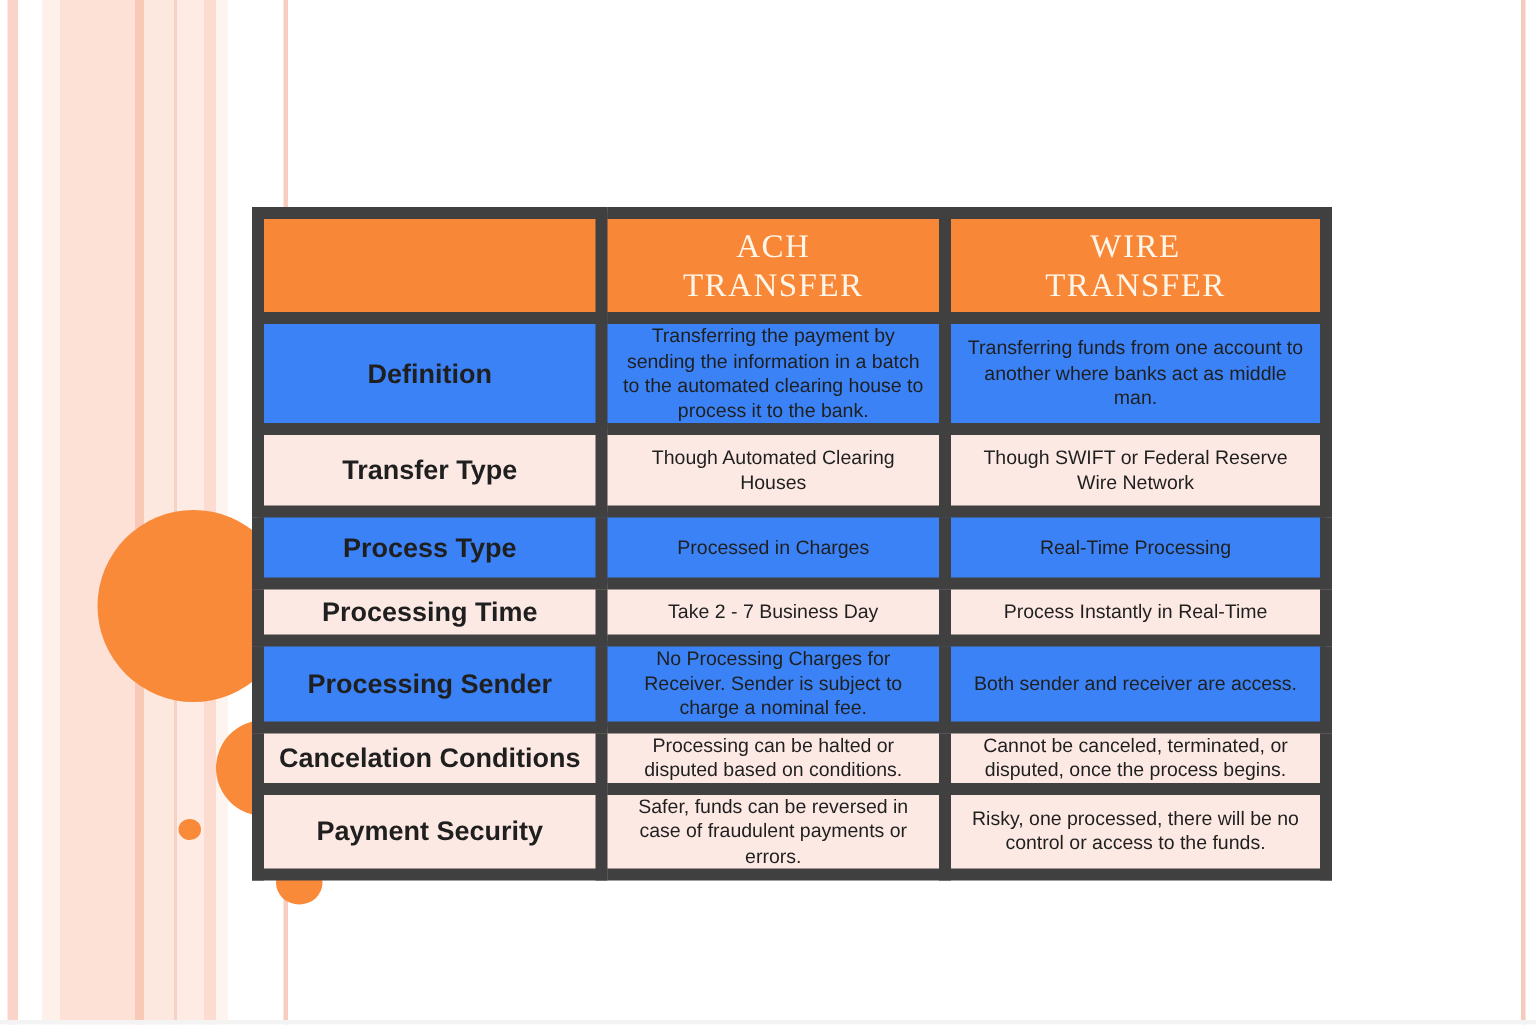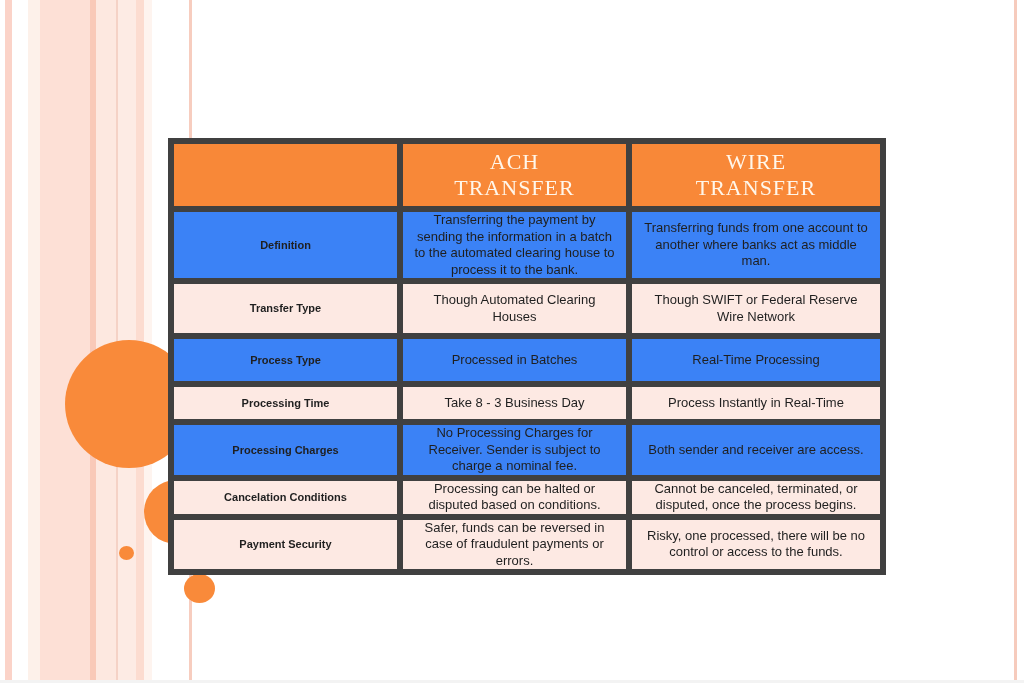--- a/index.html
+++ b/index.html
@@ -11,30 +11,30 @@
     .stripe { position: absolute; top: 0; height: 683px; }
     .circle { position: absolute; border-radius: 50%; background: #f98a3a; }
     .right-line { position: absolute; top: 0; height: 683px; width: 3px; left: 1014px; background: #f6cbbd; }
     .bottom-line { position: absolute; left: 0; width: 1024px; top: 680px; height: 3px; background: #f3f3f3; }
 
     table.cmp {
       position: absolute; left: 168px; top: 138px; width: 712px;
       border-collapse: collapse; table-layout: fixed;
     }
     table.cmp td, table.cmp th {
-      border: 6px solid #404040; text-align: center; vertical-align: middle;
+      border: 8px solid #404040; text-align: center; vertical-align: middle;
       padding: 0 8px; color: #1f1f1f;
       font-family: "Liberation Sans", sans-serif; font-size: 13px; line-height: 16.5px;
     }
     table.cmp th {
       background: #f88838; color: #fff6ea; height: 62px;
       font-family: "Liberation Serif", serif; font-weight: normal;
       font-size: 22px; line-height: 26px; letter-spacing: 1px;
     }
-    table.cmp td.label { font-weight: bold; font-size: 11px; }
+    table.cmp td.label { font-weight: bold; font-size: 18px; }
     tr.dark td { background: #3b82f6; }
     tr.light td { background: #fde9e3; }
     col.c1 { width: 229px; } col.c2 { width: 229px; } col.c3 { width: 254px; }
   </style>
 </head>
 <body>
 
 <div>
   <div class="stripe" style="left:5px;width:7px;background:#fbd3c8;"></div>
   <div class="stripe" style="left:12px;width:16px;background:#ffffff;"></div>
@@ -80,30 +80,30 @@
     <td>Transferring the payment by sending the information in a batch to the automated clearing house to process it to the bank.</td>
     <td>Transferring funds from one account to another where banks act as middle man.</td>
   </tr>
   <tr class="light" style="height:55px;">
     <td class="label">Transfer Type</td>
     <td>Though Automated Clearing Houses</td>
     <td>Though SWIFT or Federal Reserve Wire Network</td>
   </tr>
   <tr class="dark" style="height:48px;">
     <td class="label">Process Type</td>
-    <td>Processed in Batches</td>
+    <td>Processed in Charges</td>
     <td>Real-Time Processing</td>
   </tr>
   <tr class="light" style="height:38px;margin-top:48px;">
     <td class="label">Processing Time</td>
-    <td>Take 8 - 3 Business Day</td>
+    <td>Take 2 - 7 Business Day</td>
     <td>Process Instantly in Real-Time</td>
   </tr>
   <tr class="dark" style="height:50px;">
-    <td class="label">Processing Charges</td>
+    <td class="label">Processing Sender</td>
     <td>No Processing Charges for Receiver. Sender is subject to charge a nominal fee.</td>
     <td>Both sender and receiver are access.</td>
   </tr>
   <tr class="light" style="height:38px;">
     <td class="label">Cancelation Conditions</td>
     <td>Processing can be halted or disputed based on conditions.</td>
     <td>Cannot be canceled, terminated, or disputed, once the process begins.</td>
   </tr>
   <tr class="light" style="height:52px;margin-left:28px;">
     <td class="label">Payment Security</td>

